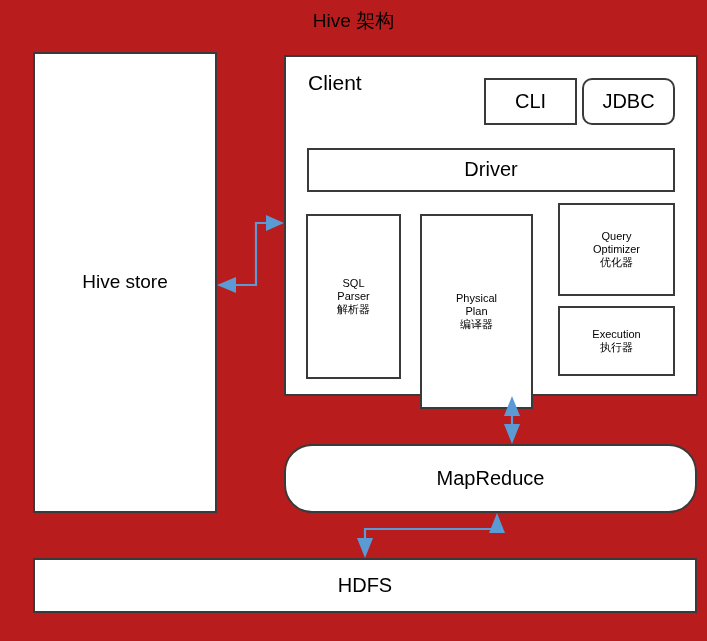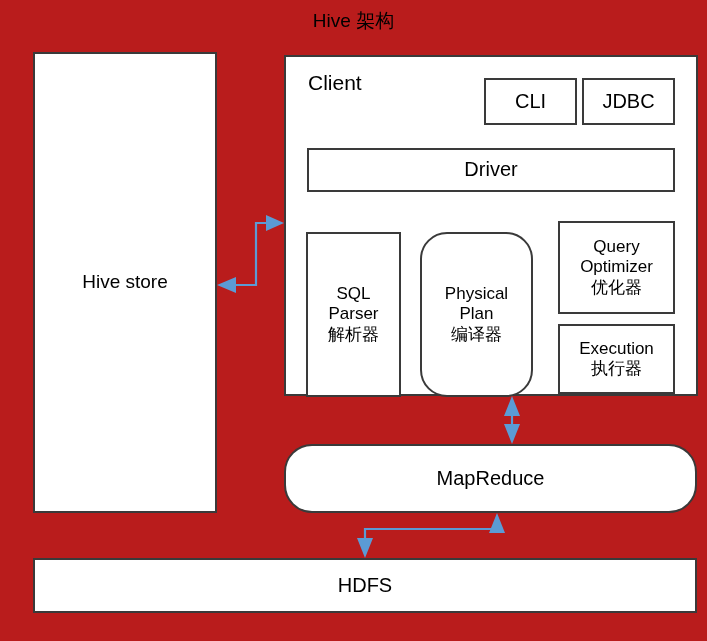--- a/index.html
+++ b/index.html
@@ -54,21 +54,21 @@
     white-space: pre-line;
   }
   svg.arrows {
     position: absolute;
     left: 0;
     top: 0;
     width: 707px;
     height: 641px;
     pointer-events: none;
   }
-  .f17 { font-size: 17px; margin-top: 18px; }
+  .f17 { font-size: 11px; }
   .f19 { font-size: 19px; }
   .f20 { font-size: 20px; }
 </style>
 </head>
 <body>
 
 <div id="canvas">
 
   <div class="title">Hive 架构</div>
 
@@ -76,35 +76,35 @@
     <span class="lbl">Hive store</span>
   </div>
 
   <div class="box" style="left:284px; top:55px; width:414px; height:341px;"></div>
   <div class="client-label">Client</div>
 
   <div class="box inner f20" style="left:444px; top:78px; width:93px; height:47px;margin-left:40px;">
     <span class="lbl">CLI</span>
   </div>
 
-  <div class="box inner f20" style="left:582px; top:78px; width:93px; height:47px;">
+  <div class="box inner f20" style="left:582px; top:78px; width:93px; height:47px;border-radius:10px;">
     <span class="lbl">JDBC</span>
   </div>
 
   <div class="box inner f20" style="left:307px; top:148px; width:368px; height:44px;">
     <span class="lbl">Driver</span>
   </div>
 
   <div class="box inner f17" style="left:306px; top:214px; width:95px; height:165px;">
     <span class="lbl">SQL
 Parser
 解析器</span>
   </div>
 
-  <div class="box inner f17" style="left:420px; top:214px; width:113px; height:165px;border-radius:27px;">
+  <div class="box inner f17" style="left:420px; top:214px; width:113px; height:195px;">
     <span class="lbl">Physical
 Plan
 编译器</span>
   </div>
 
   <div class="box inner f17" style="left:558px; top:203px; width:117px; height:93px;">
     <span class="lbl">Query
 Optimizer
 优化器</span>
   </div>

